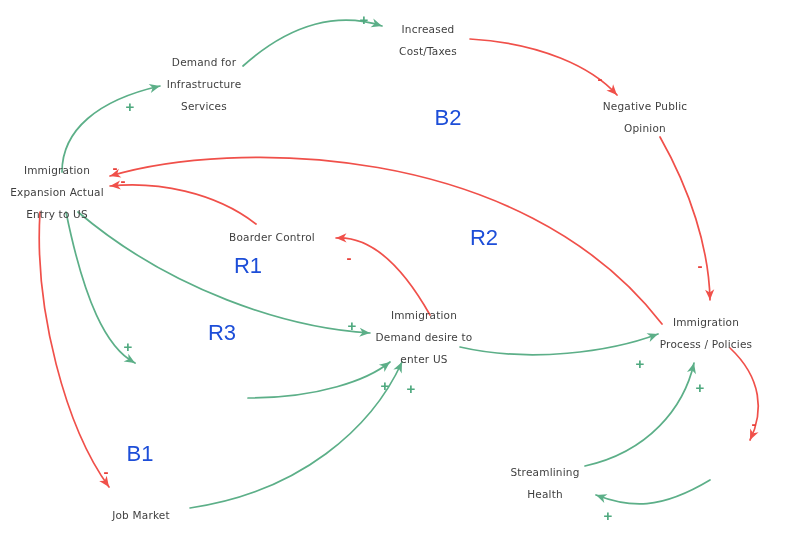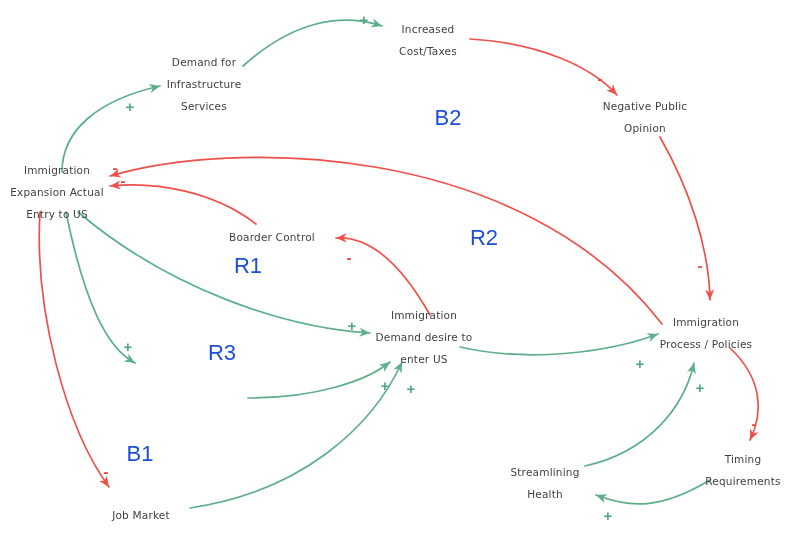--- a/index.html
+++ b/index.html
@@ -164,20 +164,18 @@
 Opinion</div>
     <div class="node" style="left: 272px; top: 237px;">Boarder Control</div>
     <div class="node" style="left: 424px; top: 337px;">Immigration
 Demand desire to
 enter US</div>
     <div class="node" style="left: 706px; top: 333px;">Immigration
 Process / Policies</div>
     <div class="node" style="left: 141px; top: 515px;">Job Market</div>
     <div class="node" style="left: 545px; top: 483px;">Streamlining
 Health</div>
-    <div class="node" style="left: 743px; top: 470px;">Timing
-Requirements</div>
     <div class="loop-label" style="left: 448px; top: 118px;">B2</div>
     <div class="loop-label" style="left: 448px; top: 238px; margin-left: 36px;">R2</div>
     <div class="loop-label" style="left: 248px; top: 266px;">R1</div>
-    <div class="loop-label" style="left: 222px; top: 333px; margin-top: 20px;">R3</div>
+    <div class="loop-label" style="left: 222px; top: 333px;">R3</div>
     <div class="loop-label" style="left: 140px; top: 454px;">B1</div>
   </div>
 
 </body></html>

